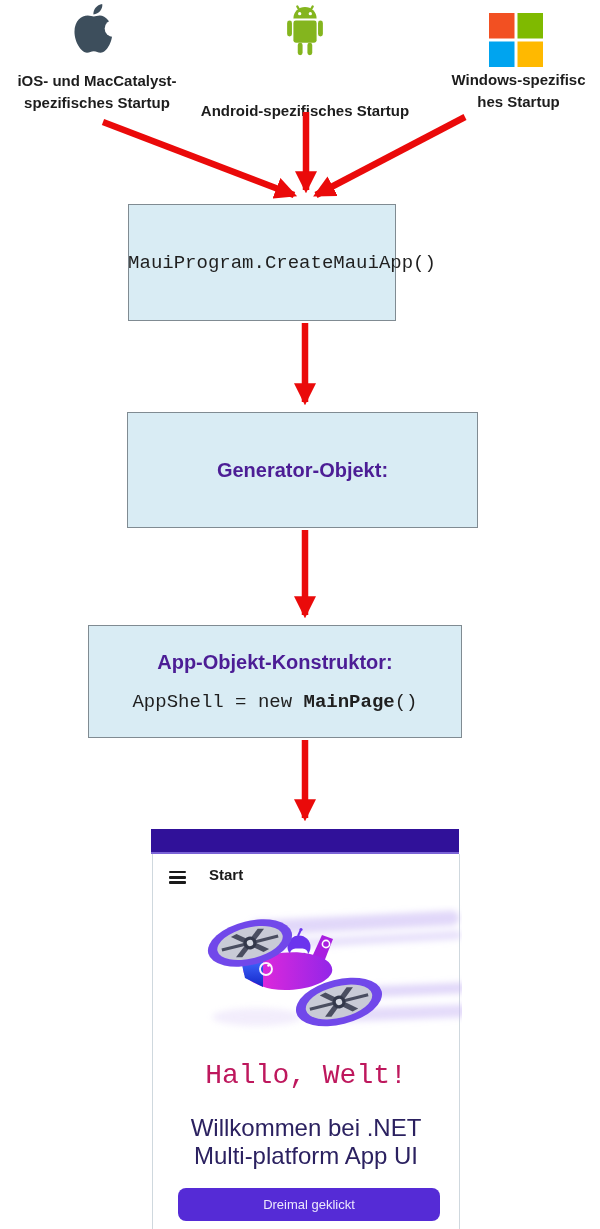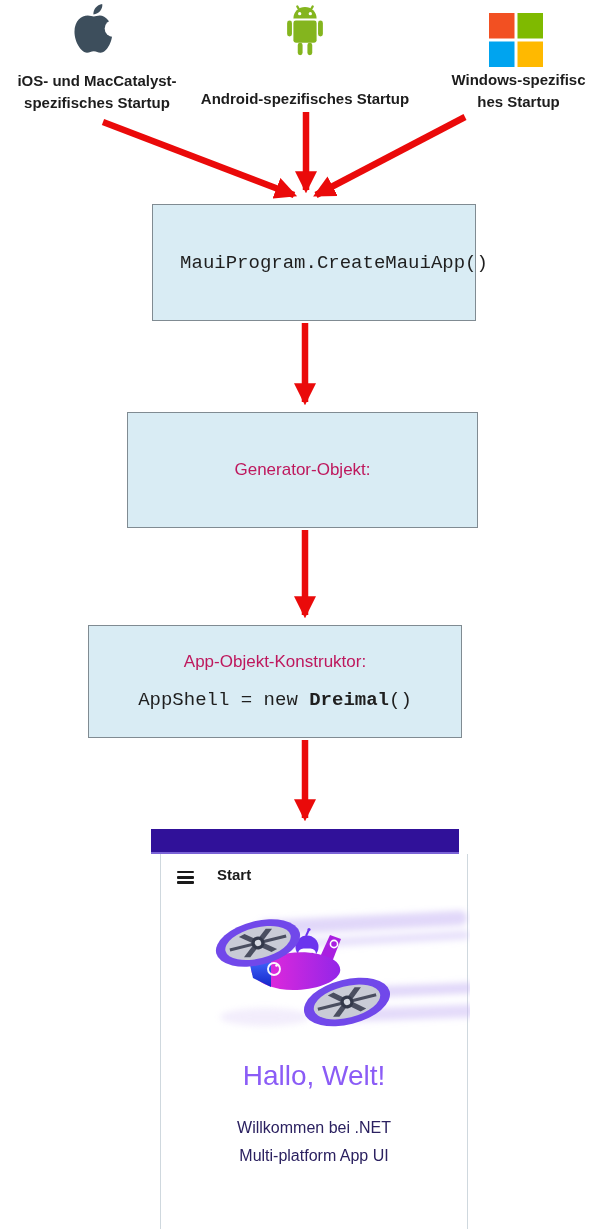--- a/index.html
+++ b/index.html
@@ -6,39 +6,39 @@
   .canvas{position:relative;width:600px;height:1229px;background:#fff;overflow:hidden;
           font-family:"Liberation Sans","DejaVu Sans",sans-serif;}
   .abs{position:absolute;}
   
   .plat-label{position:absolute;font-size:15px;font-weight:700;color:#1d1d1d;
               text-align:center;white-space:pre-line;line-height:22px;}
   
   .flowbox{position:absolute;background:#d9ecf4;border:1.5px solid #808b92;
            display:flex;flex-direction:column;align-items:center;justify-content:center;
            gap:17px;box-sizing:border-box;}
-  .box-title{font-size:17px;color:#be185d;}
+  .box-title{font-size:20px;color:#4c1d95;font-weight:bold;}
   .box-code{font-family:"Liberation Mono","DejaVu Sans Mono",monospace;
             font-size:19px;color:#1f1f1f;white-space:nowrap;}
   .box-code b{font-weight:700;}
   
   svg.arrows{position:absolute;left:0;top:0;pointer-events:none;}
   
   .phone-bar{position:absolute;left:151px;top:829px;width:308px;height:25px;
              background:#301199;border-bottom:2px solid #7a63d6;box-sizing:border-box;}
-  .phone-body{position:absolute;left:160px;top:854px;width:308px;height:375px;
+  .phone-body{position:absolute;left:152px;top:854px;width:308px;height:375px;
               background:#fff;border-left:1px solid #cfd8de;border-right:1px solid #cfd8de;
               box-sizing:border-box;}
   .hamburger{position:absolute;left:16px;top:17px;width:17px;height:13px;cursor:pointer;}
   .hamburger span{display:block;height:2.4px;background:#1a1a1a;margin-bottom:2.8px;border-radius:1px;}
   .nav-title{position:absolute;left:56px;top:12px;font-size:15px;font-weight:700;color:#1a1a1a;}
   .hello{position:absolute;left:0;top:206px;width:100%;text-align:center;
          font-size:28px;color:#2b2160;}
   .welcome{position:absolute;left:0;top:260px;width:100%;text-align:center;
-           font-size:16px;line-height:28px;color:#2b2160;white-space:pre-line;}
+           font-size:24px;line-height:28px;color:#2b2160;white-space:pre-line;}
   .cta-button{position:absolute;left:25px;top:334px;width:262px;height:33px;
               background:#552bd6;border:none;border-radius:8px;color:#ece7fd;
               font-size:13px;font-family:inherit;display:flex;align-items:center;
               justify-content:center;cursor:pointer;}
 </style>
 </head>
 <body>
 
 <div class="canvas">
 
@@ -65,51 +65,51 @@
 
   <svg class="abs" style="left:489px;top:13px" width="54" height="54" viewBox="0 0 54 54">
     <rect x="0" y="0" width="25.5" height="25.5" fill="#f25022"></rect>
     <rect x="28.5" y="0" width="25.5" height="25.5" fill="#7fba00"></rect>
     <rect x="0" y="28.5" width="25.5" height="25.5" fill="#00a4ef"></rect>
     <rect x="28.5" y="28.5" width="25.5" height="25.5" fill="#ffb900"></rect>
   </svg>
 
   <div class="plat-label" style="left:-3px;top:70px;width:200px">iOS- und MacCatalyst-
 spezifisches Startup</div>
-  <div class="plat-label" style="left:175px;top:88px;width:260px">Android-spezifisches Startup</div>
+  <div class="plat-label" style="left:175px;top:100px;width:260px">Android-spezifisches Startup</div>
   <div class="plat-label" style="left:428px;top:69px;width:181px">Windows-spezifisc
 hes Startup</div>
 
   <svg class="arrows" width="600" height="1229" viewBox="0 0 600 1229">
     <defs>
       <marker id="ah" viewBox="0 0 10 10" refX="8.5" refY="5" markerWidth="3.4" markerHeight="3.4" orient="auto-start-reverse">
         <polygon points="0 0, 10 5, 0 10" fill="#ea0a0a"></polygon>
       </marker>
     </defs>
     <g stroke-width="6.5" marker-end="url(#ah)">
       <line x1="103" y1="122" x2="294" y2="195" stroke="#ea0a0a"></line>
       <line x1="306" y1="112" x2="306" y2="190" stroke="#ea0a0a"></line>
       <line x1="465" y1="117" x2="316" y2="195" stroke="#ea0a0a"></line>
       <line x1="305" y1="323" x2="305" y2="402" stroke="#ea0a0a"></line>
       <line x1="305" y1="530" x2="305" y2="615" stroke="#ea0a0a"></line>
       <line x1="305" y1="740" x2="305" y2="818" stroke="#ea0a0a"></line>
     </g>
   </svg>
 
-  <div class="flowbox" style="left: 152px; top: 204px; width: 324px; height: 117px; background-color: rgb(217, 236, 244); border-color: rgb(128, 139, 146); padding-left: 40px;">
+  <div class="flowbox" style="left: 128px; top: 204px; width: 268px; height: 117px; background-color: rgb(217, 236, 244); border-color: rgb(128, 139, 146); padding-left: 40px;">
     <div class="box-code">MauiProgram.CreateMauiApp()</div>
   </div>
 
   <div class="flowbox" style="left: 127px; top: 412px; width: 351px; height: 116px; background-color: rgb(217, 236, 244); border-color: rgb(128, 139, 146);">
     <div class="box-title">Generator-Objekt:</div>
   </div>
 
   <div class="flowbox" style="left: 88px; top: 625px; width: 374px; height: 113px; background-color: rgb(217, 236, 244); border-color: rgb(128, 139, 146);">
     <div class="box-title">App-Objekt-Konstruktor:</div>
-    <div class="box-code"><span>AppShell = new </span><b>Dreimal</b><span>()</span></div>
+    <div class="box-code"><span>AppShell = new </span><b>MainPage</b><span>()</span></div>
   </div>
 
   <div class="phone-bar" style="background-color: rgb(48, 17, 153);"></div>
 
   <div class="phone-body">
     <div class="hamburger">
       <span></span>
         <span></span>
         <span></span>
     </div>
@@ -176,18 +176,19 @@
         <g transform="scale(1,0.45)" stroke="#4a4e60" stroke-width="7">
           <line x1="-30" y1="0" x2="30" y2="0"></line>
           <line x1="-14" y1="-26" x2="14" y2="26"></line>
           <line x1="-14" y1="26" x2="14" y2="-26"></line>
         </g>
         <circle r="6.5" fill="#33384a"></circle>
           <circle r="3.2" fill="#d6d9e2"></circle>
       </g>
     </svg>
 
-    <div class="hello" style="color: #8b5cf6;">Hallo, Welt!</div>
+    <div class="hello" style="color: #be185d; font-family: Liberation Mono, monospace;">Hallo, Welt!</div>
     <div class="welcome" style="color: rgb(43, 33, 96);">Willkommen bei .NET
 Multi-platform App UI</div>
+    <button class="cta-button" style="background-color: rgb(85, 43, 214);">Dreimal geklickt</button>
   </div>
 
 </div>
 
 </body></html>

